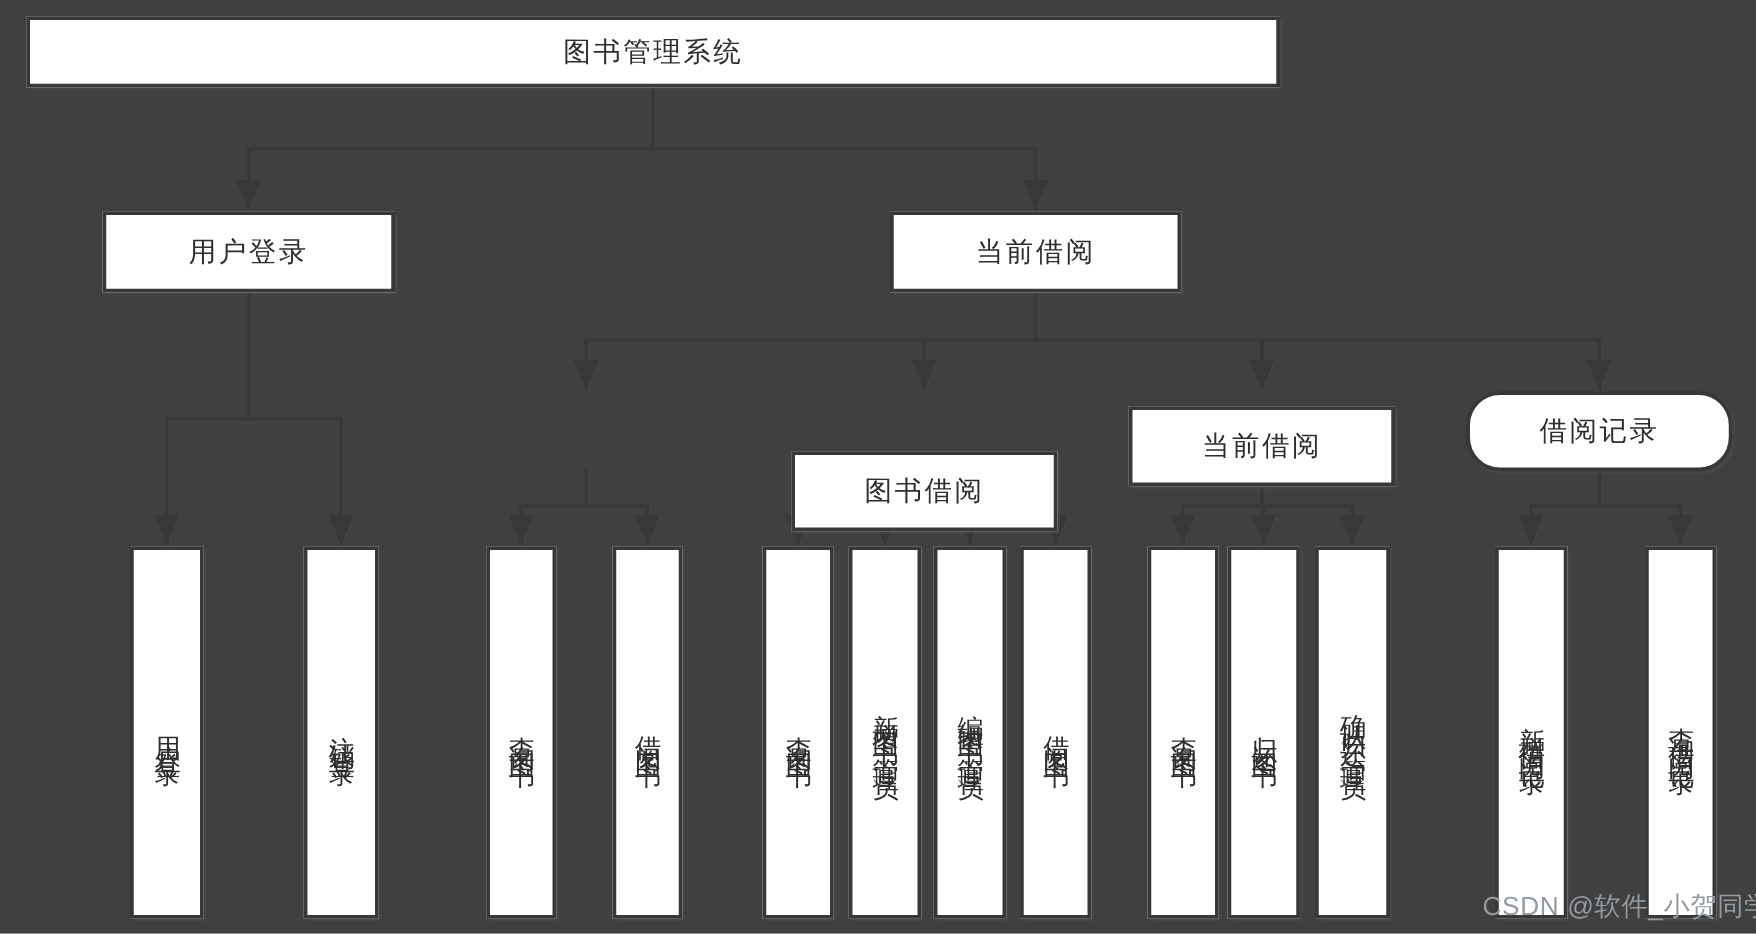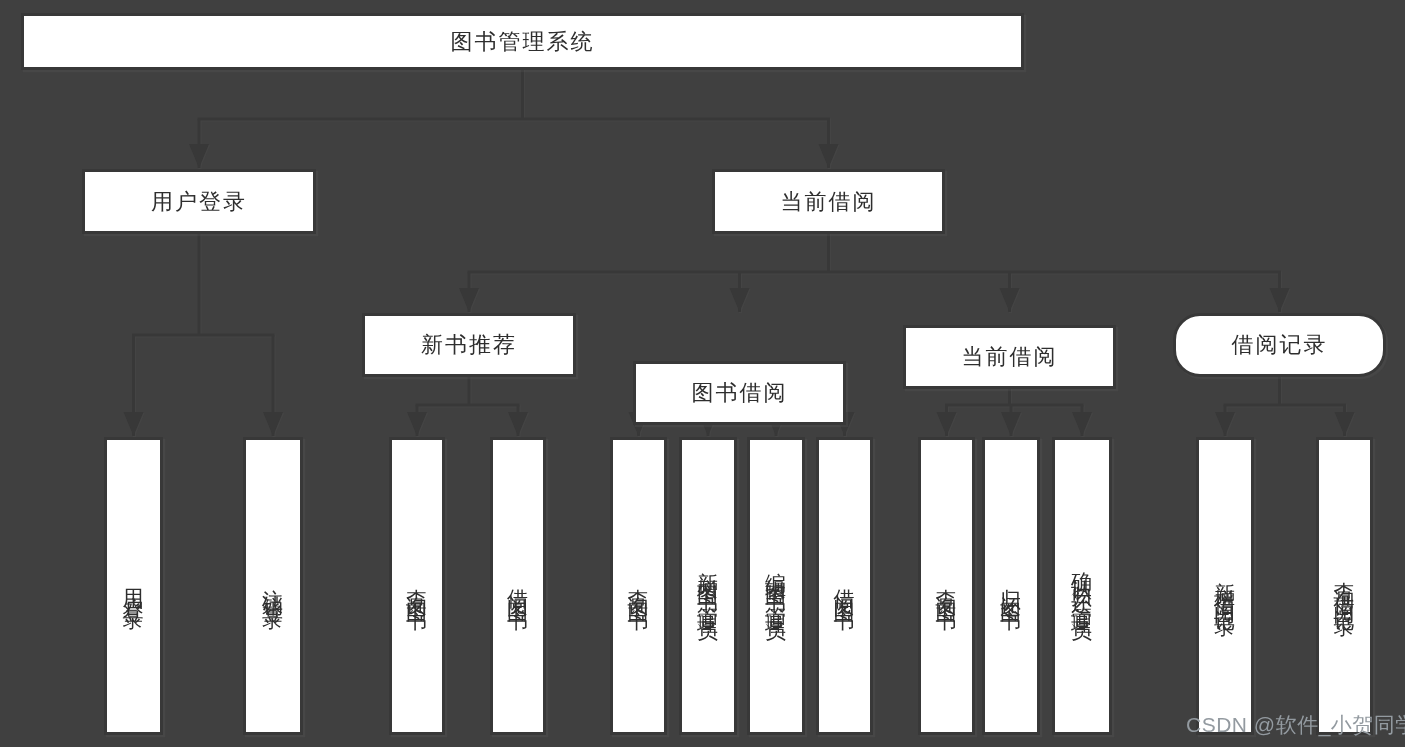--- a/index.html
+++ b/index.html
@@ -64,21 +64,20 @@
 
     <path d="M1225,405 V436" fill="none" stroke="#383838" stroke-width="3" marker-end="url(#arw)"></path>
     <path d="M1344.5,405 V436" fill="none" stroke="#383838" stroke-width="3" marker-end="url(#arw)"></path>
   </svg>
 
   <div class="node h" style="left:21px;top:13px;width:1003px;height:57px;">图书管理系统</div>
 
   <div class="node h" style="left:82px;top:169px;width:234px;height:65px;">用户登录</div>
   <div class="node h" style="left:712px;top:169px;width:233px;height:65px;">当前借阅</div>
 
-  <div class="node h" style="left:362px;top:313px;width:214px;height:64px;">新书推荐</div>
   <div class="node h" style="left:633px;top:313px;width:213px;height:64px;margin-top:48px;">图书借阅</div>
   <div class="node h" style="left:903px;top:313px;width:213px;height:64px;margin-top:12px;">当前借阅</div>
   <div class="node h" style="left:1173px;top:313px;width:213px;height:64px;border-radius:27px;">借阅记录</div>
 
   <div class="node v" style="left:104px;top:437px;width:59px;height:298px;">用户登录</div>
   <div class="node v" style="left:243px;top:437px;width:60px;height:298px;">注销登录</div>
 
   <div class="node v" style="left:389px;top:437px;width:56px;height:298px;">查询图书</div>
   <div class="node v" style="left:490px;top:437px;width:56px;height:298px;">借阅图书</div>
 

